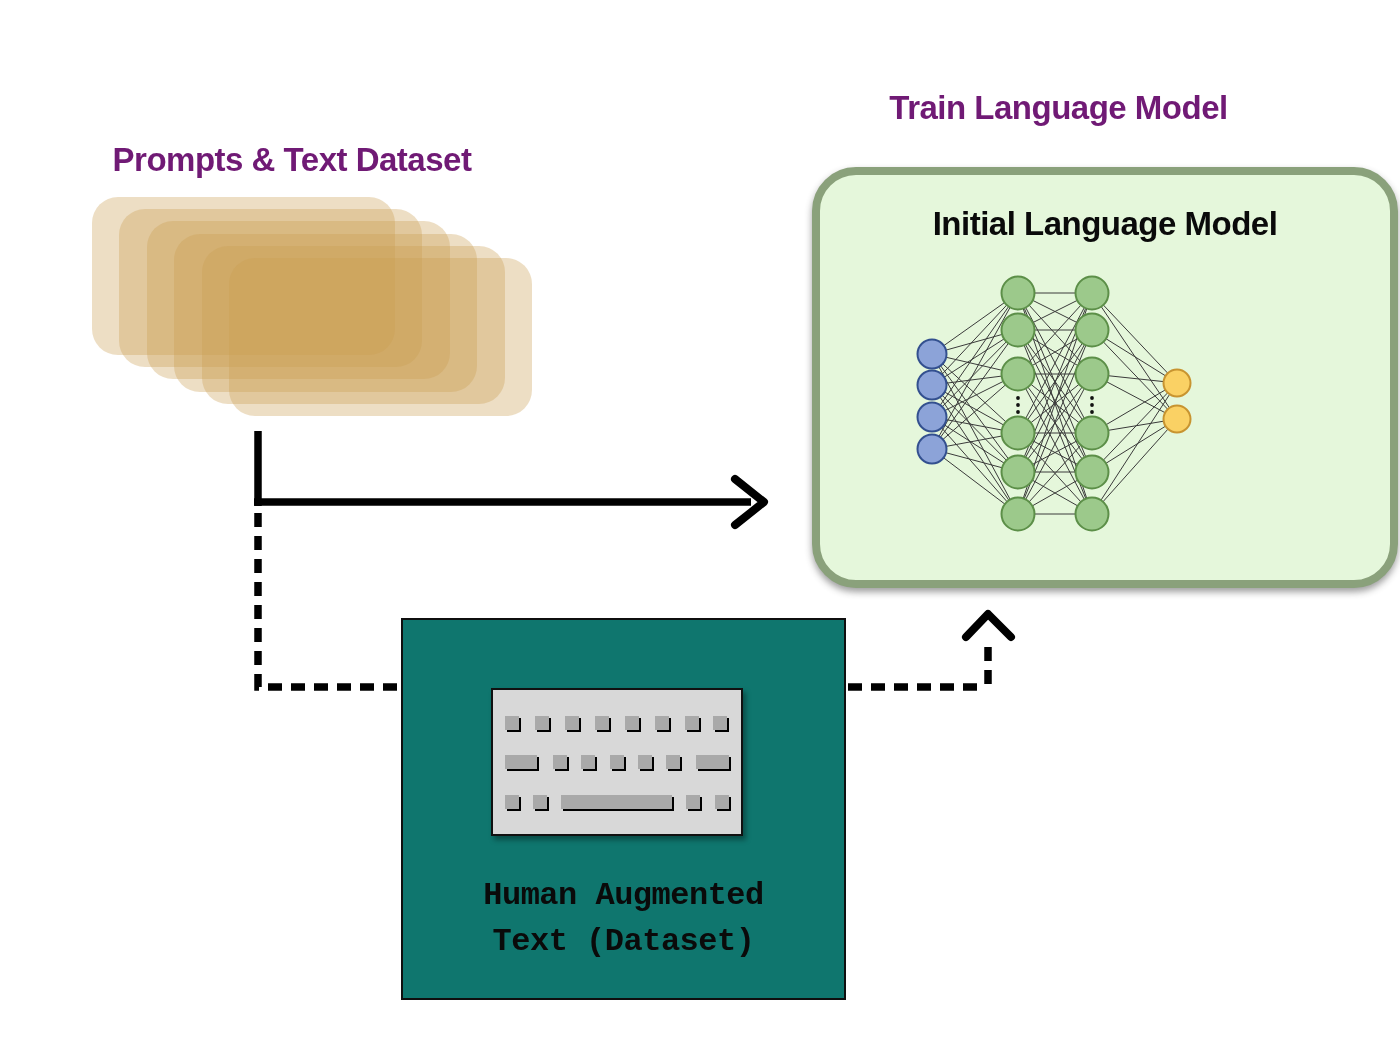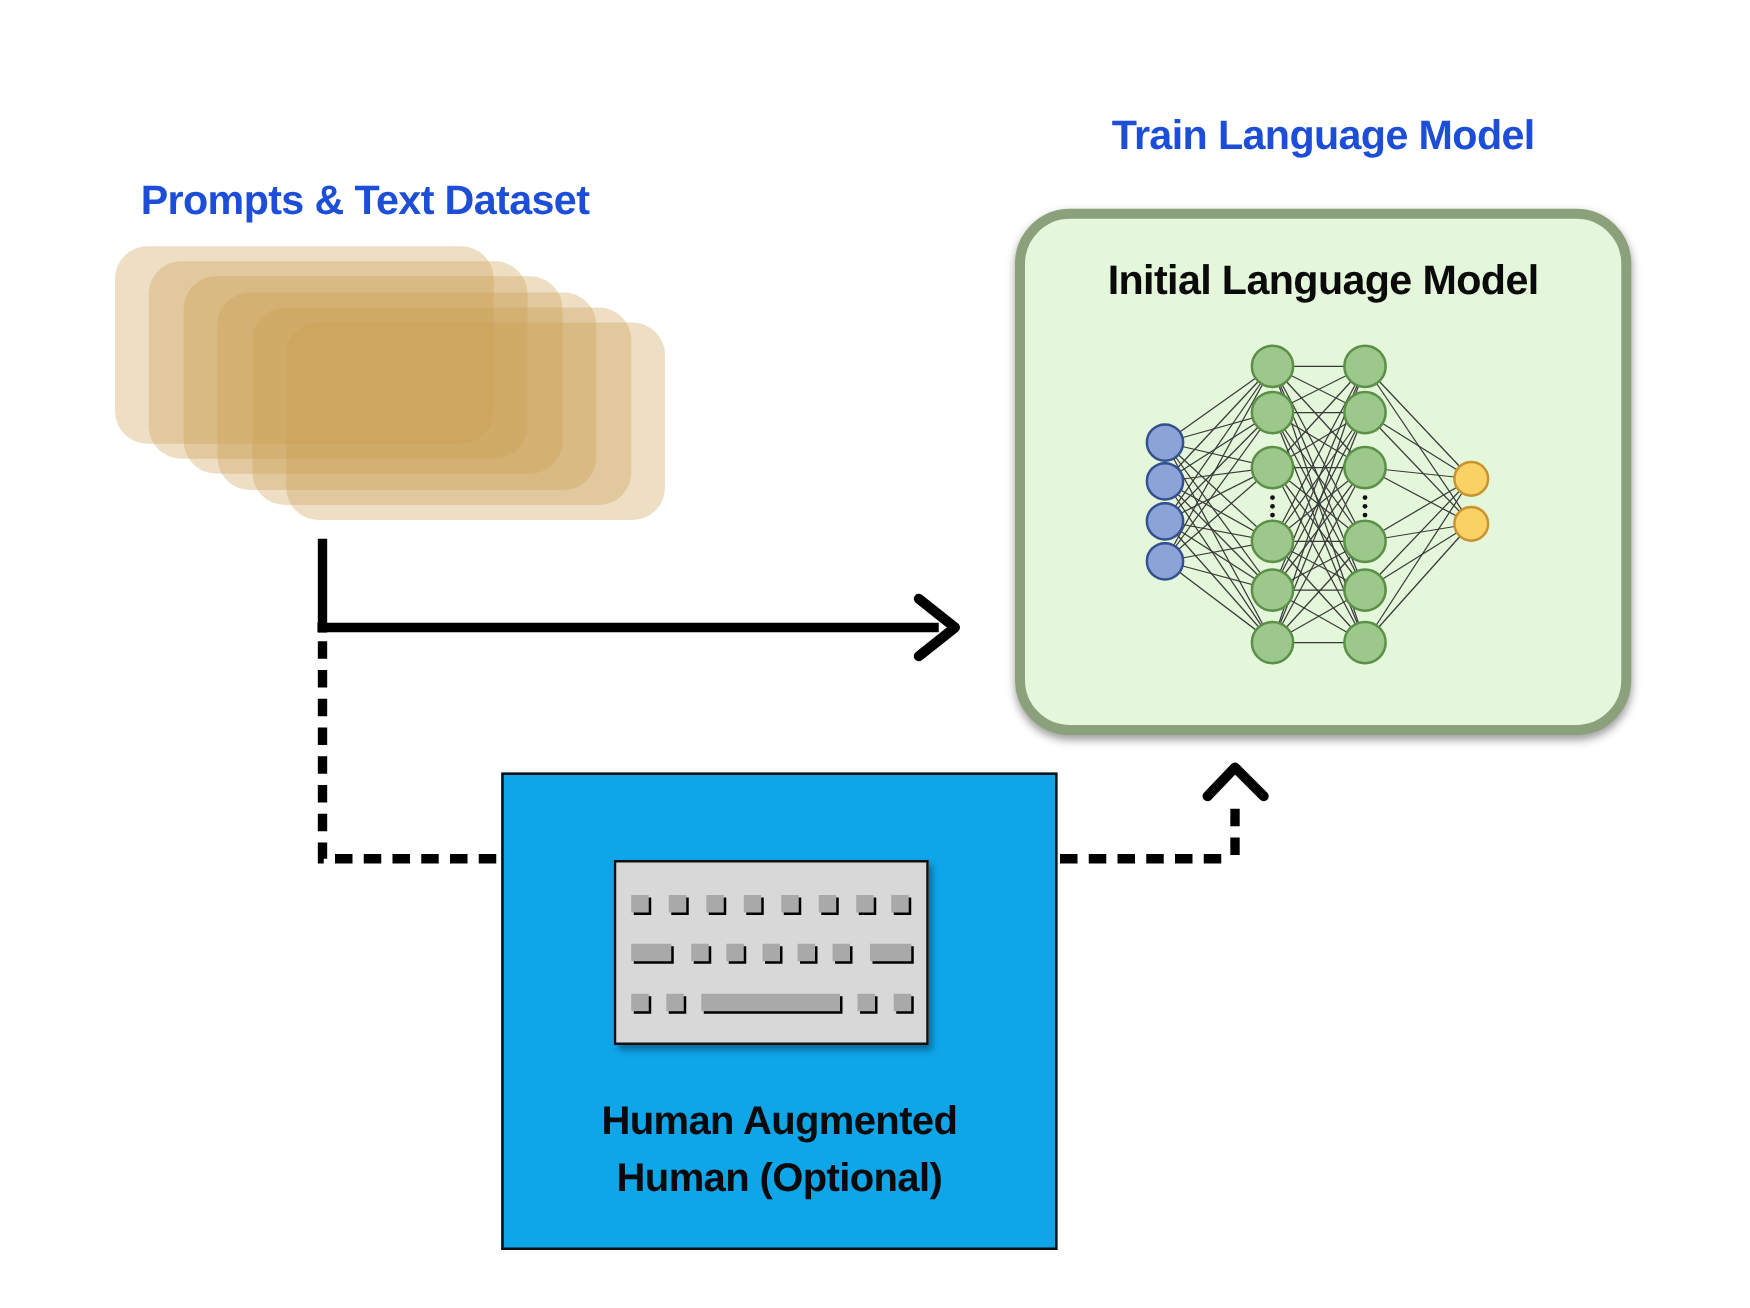--- a/index.html
+++ b/index.html
@@ -2,36 +2,36 @@
 <html><head>
 <meta charset="utf-8">
 <style>
   html,body{margin:0;padding:0;background:#ffffff;}
   .canvas{
     position:relative;width:1400px;height:1046px;overflow:hidden;background:#ffffff;
     font-family:"Liberation Sans","DejaVu Sans",sans-serif;color:#0a0a0a;
   }
   .diagram-label{
     position:absolute;font-weight:700;font-size:33px;letter-spacing:-0.5px;
-    text-align:center;color:#1d4ed8;white-space:nowrap;
+    text-align:center;color:#701a75;white-space:nowrap;
   }
   #prompts-label{left:50px;top:141px;width:484px;text-align:center;}
   #train-label{left:812px;top:89px;width:493px;}
 
   
   .dataset-card{
     position:absolute;width:303px;height:158px;border-radius:26px;
   }
 
   
   #connector-layer{position:absolute;left:0;top:0;width:1400px;height:1046px;pointer-events:none;}
 
   
   .model-box{
-    position:absolute;left:812px;top:167px;width:493px;height:421px;
+    position:absolute;left:812px;top:167px;width:586px;height:421px;
     box-sizing:border-box;border:8px solid #0c4a6e;border-radius:44px;
     background:#E5F7DB;box-shadow:0 4px 7px rgba(40,40,40,0.45);
   }
   .model-box-title{
     position:absolute;left:0;top:30px;width:100%;text-align:center;
     font-weight:700;font-size:33px;letter-spacing:-0.5px;white-space:nowrap;
   }
   #network-svg{position:absolute;left:-8px;top:-8px;}
 
   
@@ -175,21 +175,21 @@
         <circle cx="280" cy="305" r="16.5" fill="#9CC98B" stroke="#5C8F48" stroke-width="2"></circle>
         <circle cx="280" cy="347" r="16.5" fill="#9CC98B" stroke="#5C8F48" stroke-width="2"></circle>
         <circle cx="280" cy="231" r="1.9" fill="#111"></circle>
         <circle cx="280" cy="238" r="1.9" fill="#111"></circle>
         <circle cx="280" cy="245" r="1.9" fill="#111"></circle>
         <circle cx="365" cy="216" r="13.5" fill="#FAD164" stroke="#C89430" stroke-width="2"></circle>
         <circle cx="365" cy="252" r="13.5" fill="#FAD164" stroke="#C89430" stroke-width="2"></circle>
       </svg>
   </div>
 
-  <div class="human-box" id="human-box" style="background: #0ea5e9;">
+  <div class="human-box" id="human-box" style="background: #0f766e; font-family: Liberation Mono, monospace;">
     <div class="keyboard" id="keyboard" style="background: rgb(216, 216, 216);">
         <div class="kb-key" style="left: 12px; top: 26px; width: 14px; background: rgb(169, 169, 169);"></div>
         <div class="kb-key" style="left: 42px; top: 26px; width: 14px; background: rgb(169, 169, 169);"></div>
         <div class="kb-key" style="left: 72px; top: 26px; width: 14px; background: rgb(169, 169, 169);"></div>
         <div class="kb-key" style="left: 102px; top: 26px; width: 14px; background: rgb(169, 169, 169);"></div>
         <div class="kb-key" style="left: 132px; top: 26px; width: 14px; background: rgb(169, 169, 169);"></div>
         <div class="kb-key" style="left: 162px; top: 26px; width: 14px; background: rgb(169, 169, 169);"></div>
         <div class="kb-key" style="left: 192px; top: 26px; width: 14px; background: rgb(169, 169, 169);"></div>
         <div class="kb-key" style="left: 220px; top: 26px; width: 14px; background: rgb(169, 169, 169);"></div>
         <div class="kb-key" style="left: 12px; top: 65px; width: 32px; background: rgb(169, 169, 169);"></div>
@@ -200,17 +200,17 @@
         <div class="kb-key" style="left: 173px; top: 65px; width: 14px; background: rgb(169, 169, 169);"></div>
         <div class="kb-key" style="left: 203px; top: 65px; width: 33px; background: rgb(169, 169, 169);"></div>
         <div class="kb-key" style="left: 12px; top: 105px; width: 14px; background: rgb(169, 169, 169);"></div>
         <div class="kb-key" style="left: 40px; top: 105px; width: 14px; background: rgb(169, 169, 169);"></div>
         <div class="kb-key" style="left: 68px; top: 105px; width: 111px; background: rgb(169, 169, 169);"></div>
         <div class="kb-key" style="left: 193px; top: 105px; width: 14px; background: rgb(169, 169, 169);"></div>
         <div class="kb-key" style="left: 222px; top: 105px; width: 14px; background: rgb(169, 169, 169);"></div>
       </div>
     <div class="human-text">
       <div>Human Augmented</div>
-      <div>Human (Optional)</div>
+      <div>Text (Dataset)</div>
     </div>
   </div>
 
 </div>
 
 </body></html>

